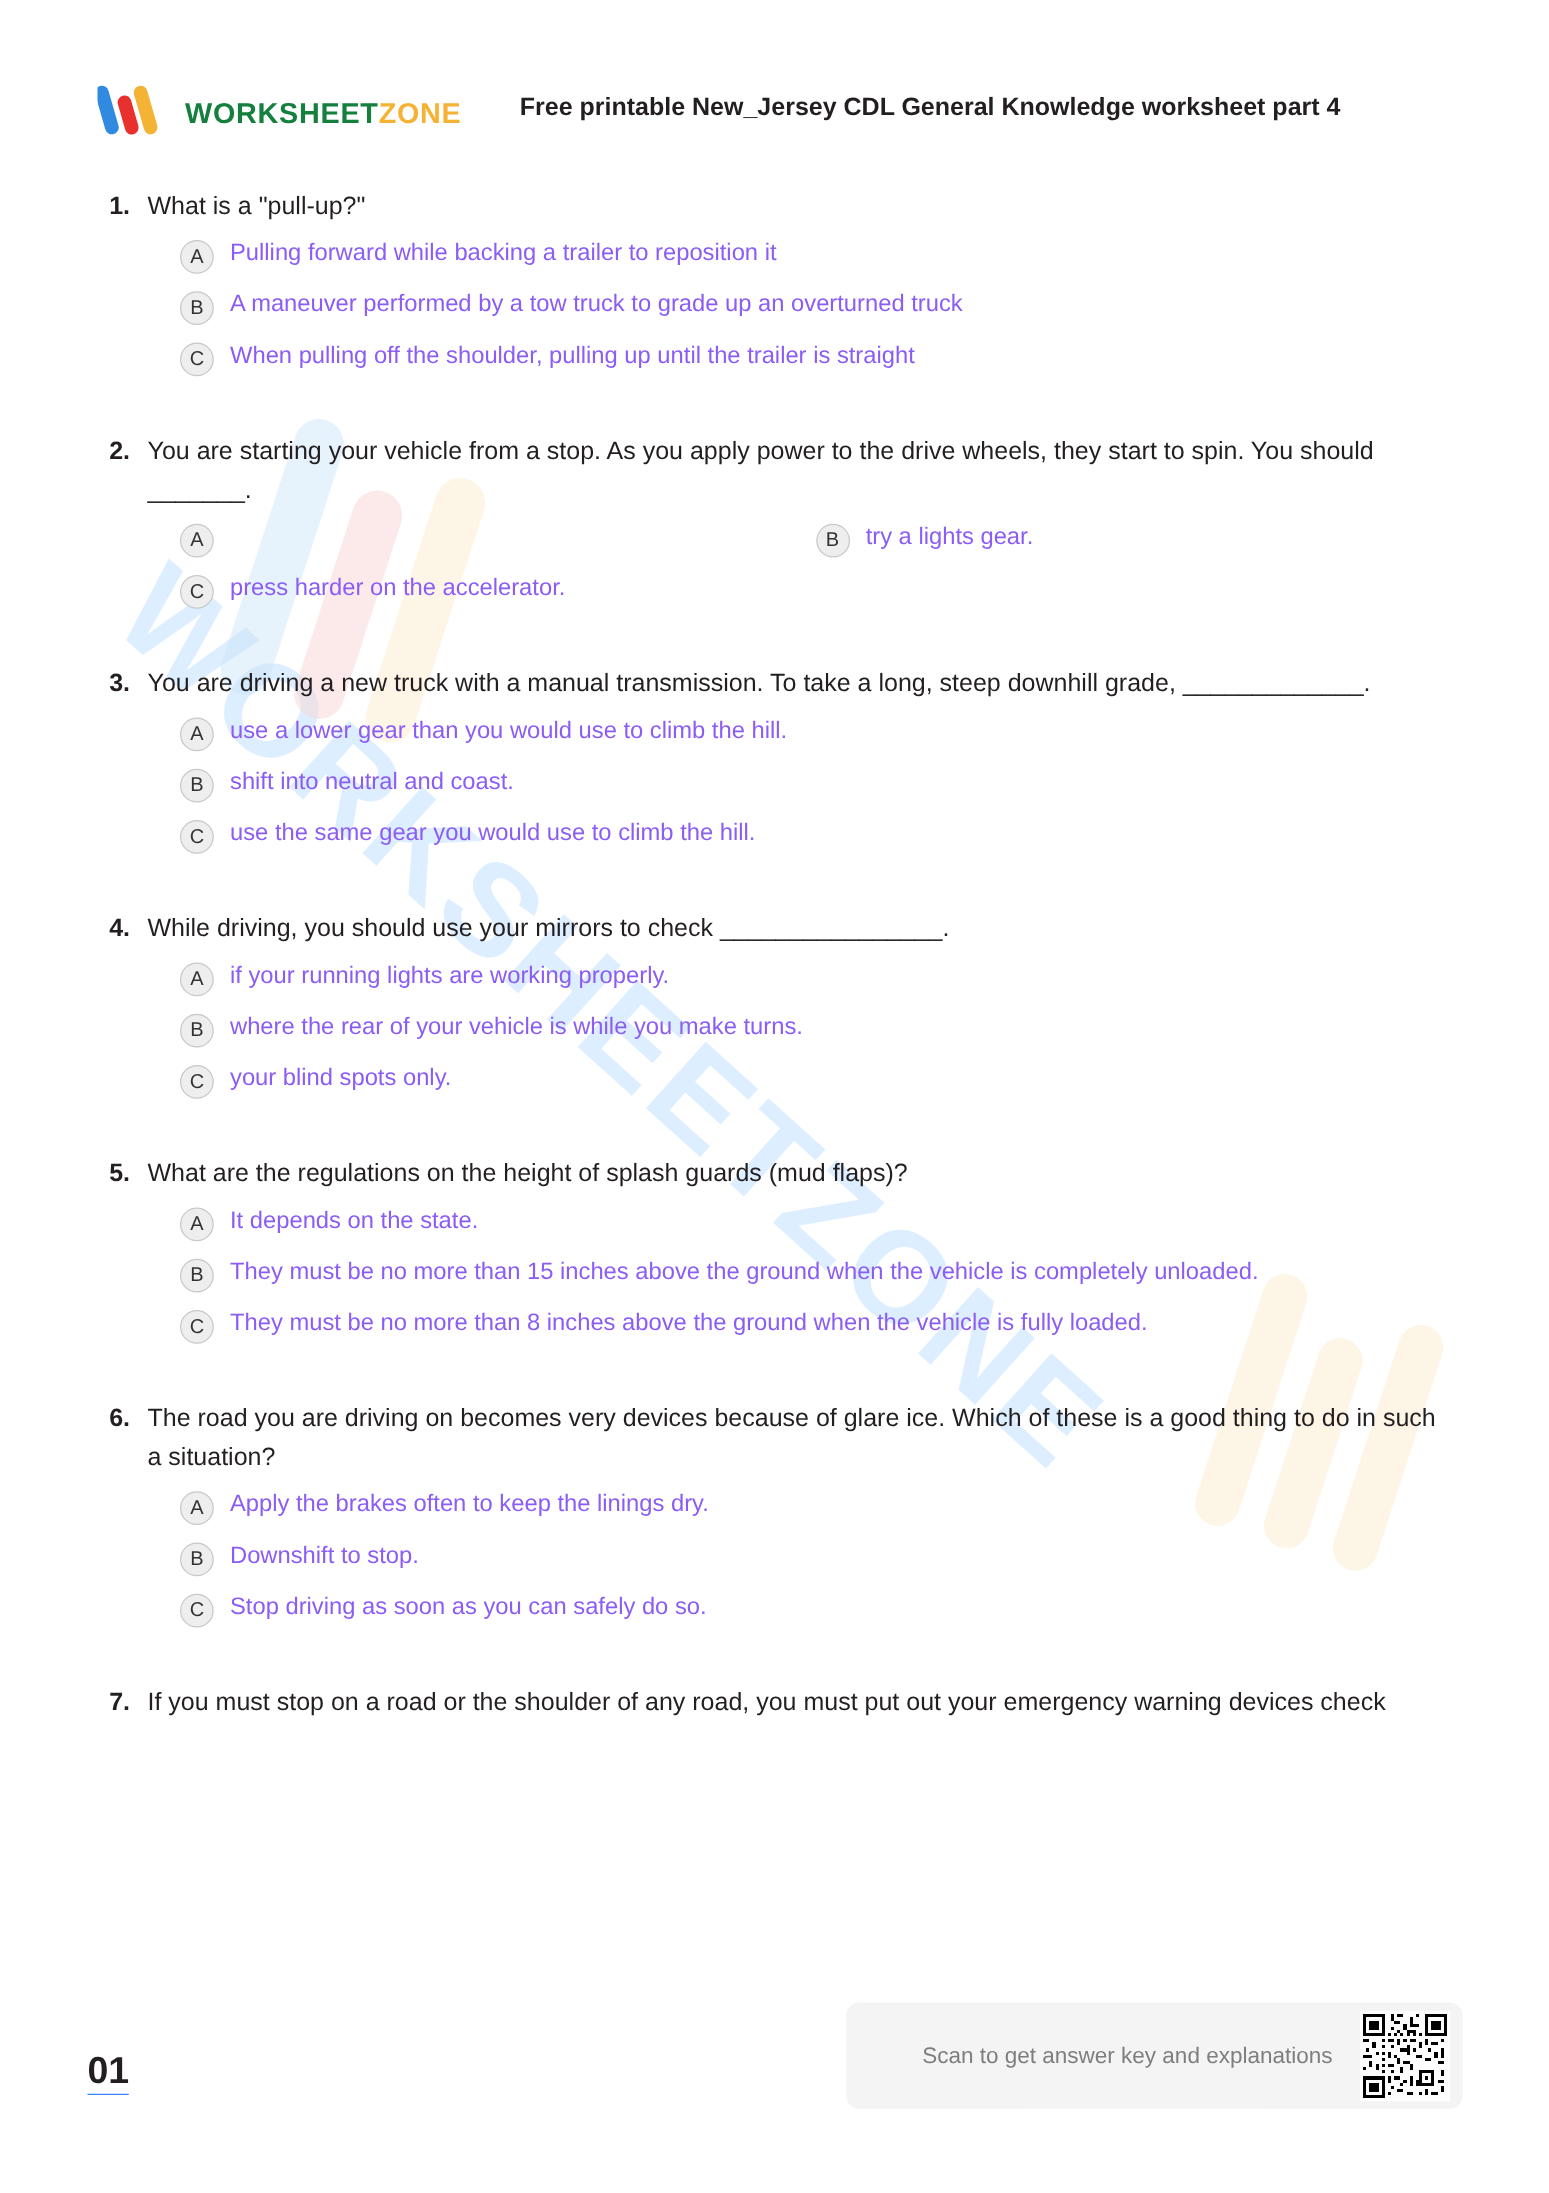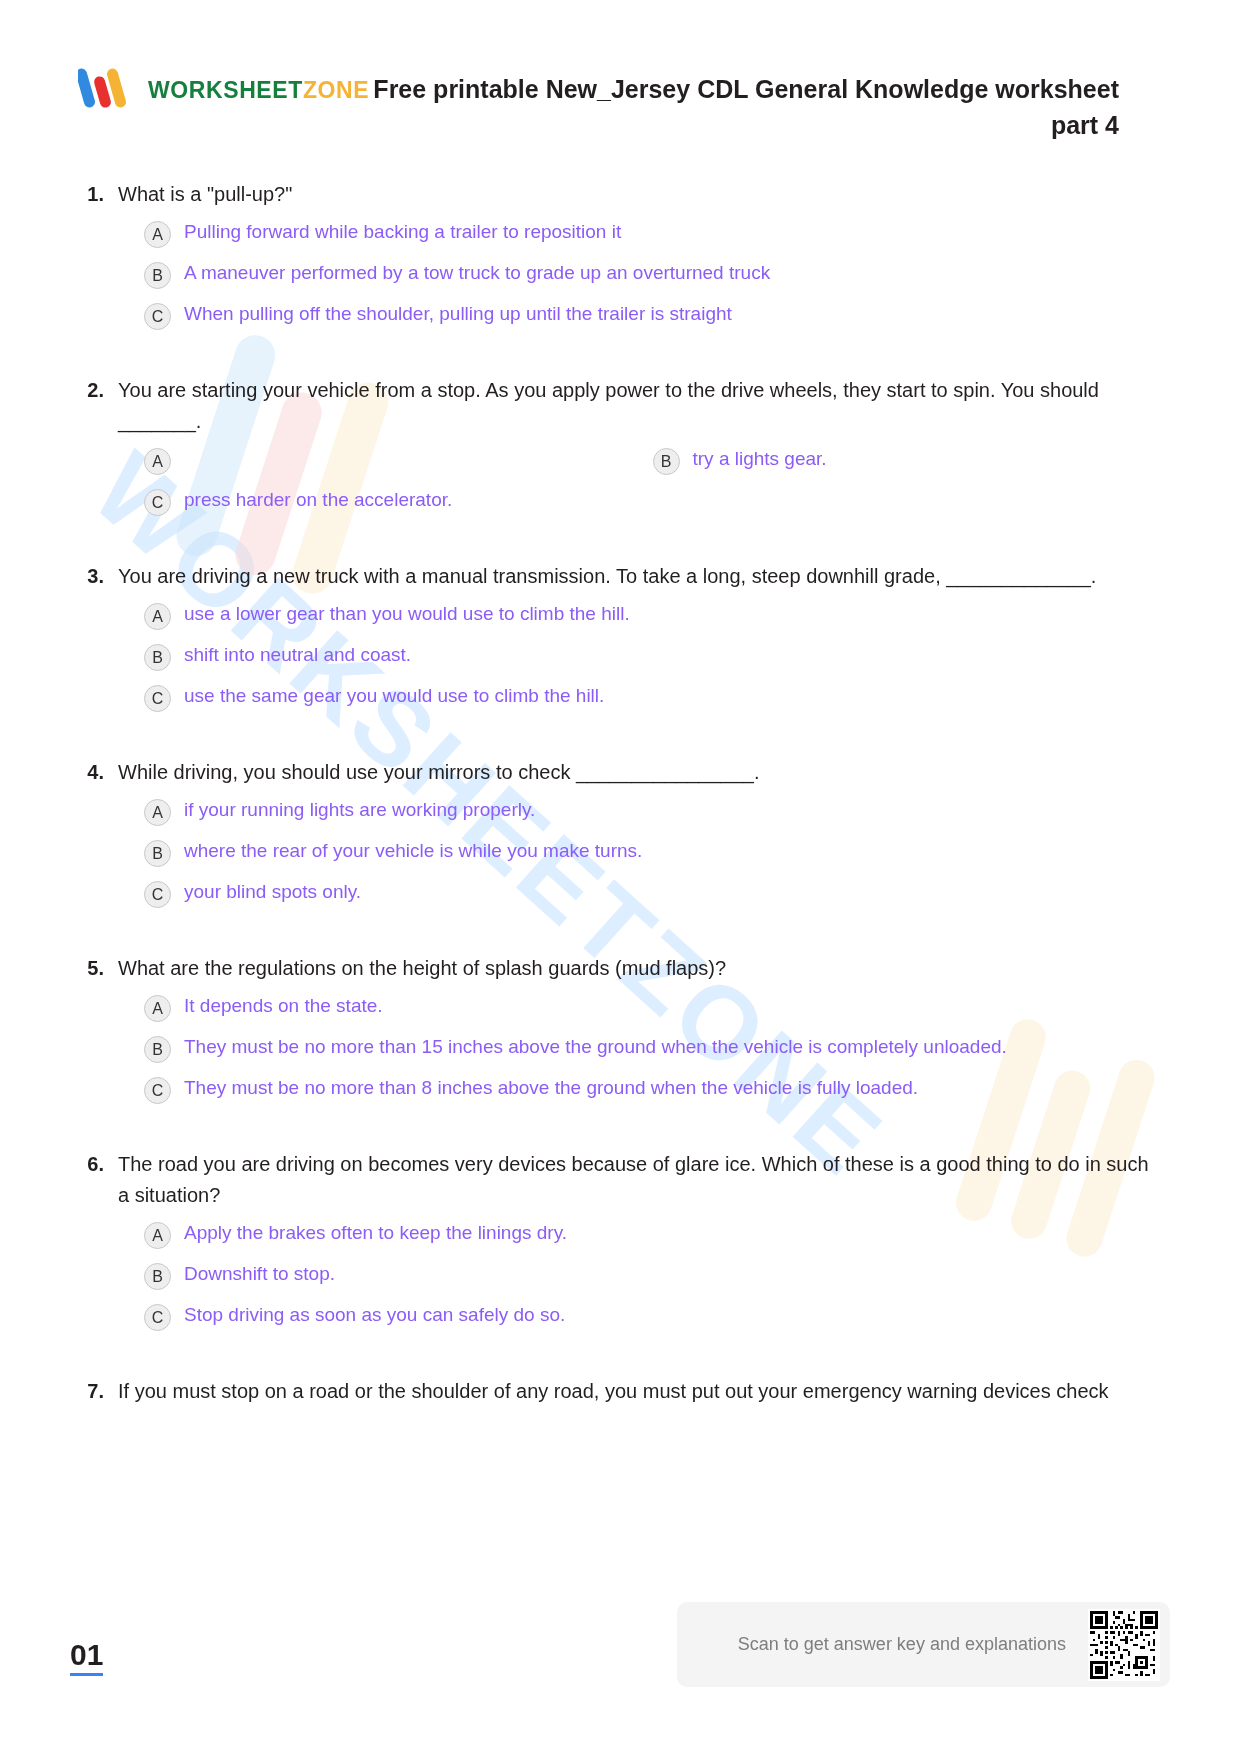--- a/index.html
+++ b/index.html
@@ -66,22 +66,22 @@
   .logo-text {
     font-size: 23px;
     font-weight: 700;
     letter-spacing: .6px;
   }
   .logo-text .w1 { color: #15803d; }
   .logo-text .w2 { color: #f5b335; }
 
   .title {
     flex: 1 1 auto;
-    text-align: right;
-    font-size: 25px;
+    text-align: center;
+    font-size: 20px;
     font-weight: 700;
     line-height: 1.42;
     color: #231f20;
     padding-right: 40px;
     padding-top: 14px;
   }
 
   
   .content {
     position: relative;
@@ -152,21 +152,21 @@
     height: 200px;
     z-index: 2;
   }
   .page-num {
     position: absolute;
     left: 70px;
     bottom: 78px;
     font-size: 30px;
     font-weight: 700;
     color: #231f20;
-    border-bottom: 3px solid #3b82f6;
+    border-bottom: 1px solid #3b82f6;
     padding-bottom: 3px;
     line-height: 1;
   }
   .scan-box {
     position: absolute;
     right: 69px;
     bottom: 67px;
     width: 493px;
     height: 85px;
     background: #f4f4f4;

